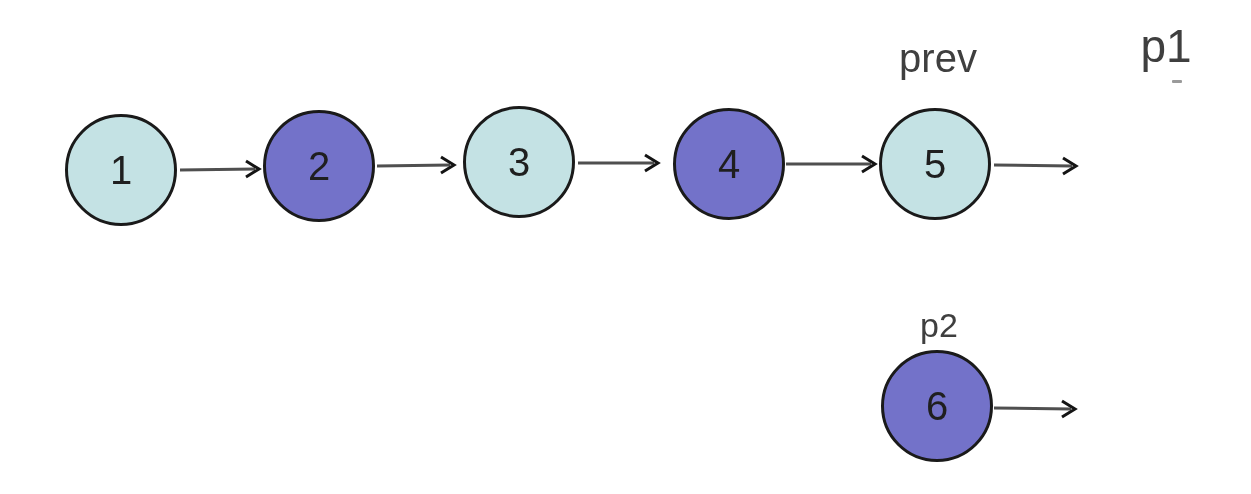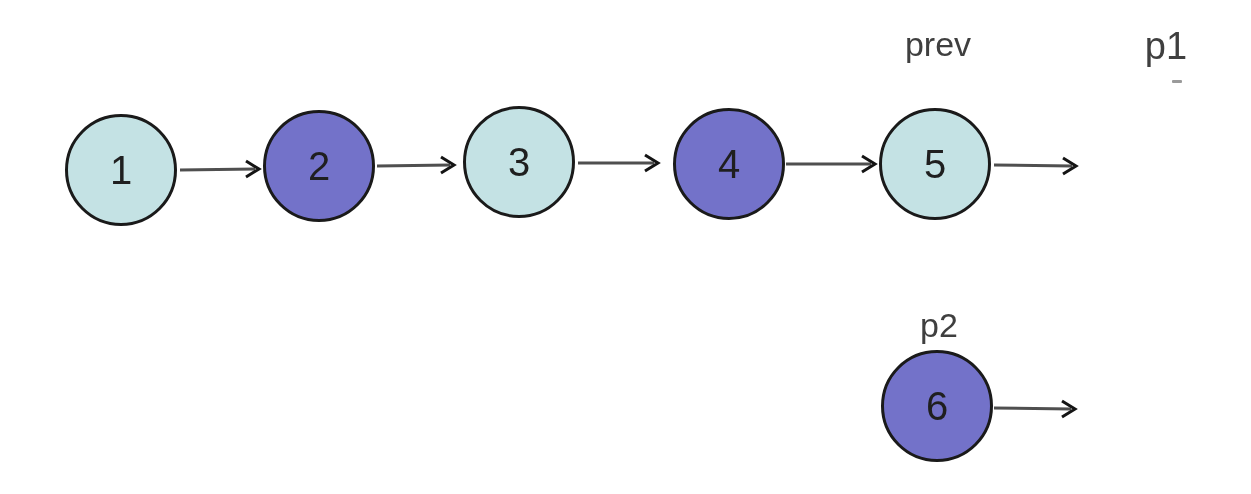--- a/index.html
+++ b/index.html
@@ -87,18 +87,18 @@
         <span class="node-value" style="color: rgb(31, 31, 31);">4</span>
       </div>
       <div class="node" style="left: 879px; top: 108px; width: 112px; height: 112px; background: rgb(196, 226, 228); border: 3px solid rgb(26, 26, 26);">
         <span class="node-value" style="color: rgb(31, 31, 31);">5</span>
       </div>
       <div class="node" style="left: 881px; top: 350px; width: 112px; height: 112px; background: rgb(115, 114, 201); border: 3px solid rgb(26, 26, 26);">
         <span class="node-value" style="color: rgb(31, 31, 31);">6</span>
       </div>
     </div>
   <div id="labels-layer">
-      <div class="ptr-label" style="left: 938px; top: 44px; font-size: 34px; color: rgb(63, 63, 63);">prev</div>
-      <div class="ptr-label" style="left: 1166px; top: 46px; font-size: 38px; color: rgb(63, 63, 63);">p1</div>
+      <div class="ptr-label" style="left: 938px; top: 58px; font-size: 40px; color: rgb(63, 63, 63);">prev</div>
+      <div class="ptr-label" style="left: 1166px; top: 46px; font-size: 46px; color: rgb(63, 63, 63);">p1</div>
       <div class="ptr-label" style="left: 939px; top: 317px; font-size: 34px; color: rgb(63, 63, 63); margin-top: 8px;">p2</div>
       <div class="tick" style="left: 1172px; top: 80px; width: 10px; height: 3px; background: rgb(154, 154, 154);"></div>
     </div>
 </div>
 
 </body></html>

